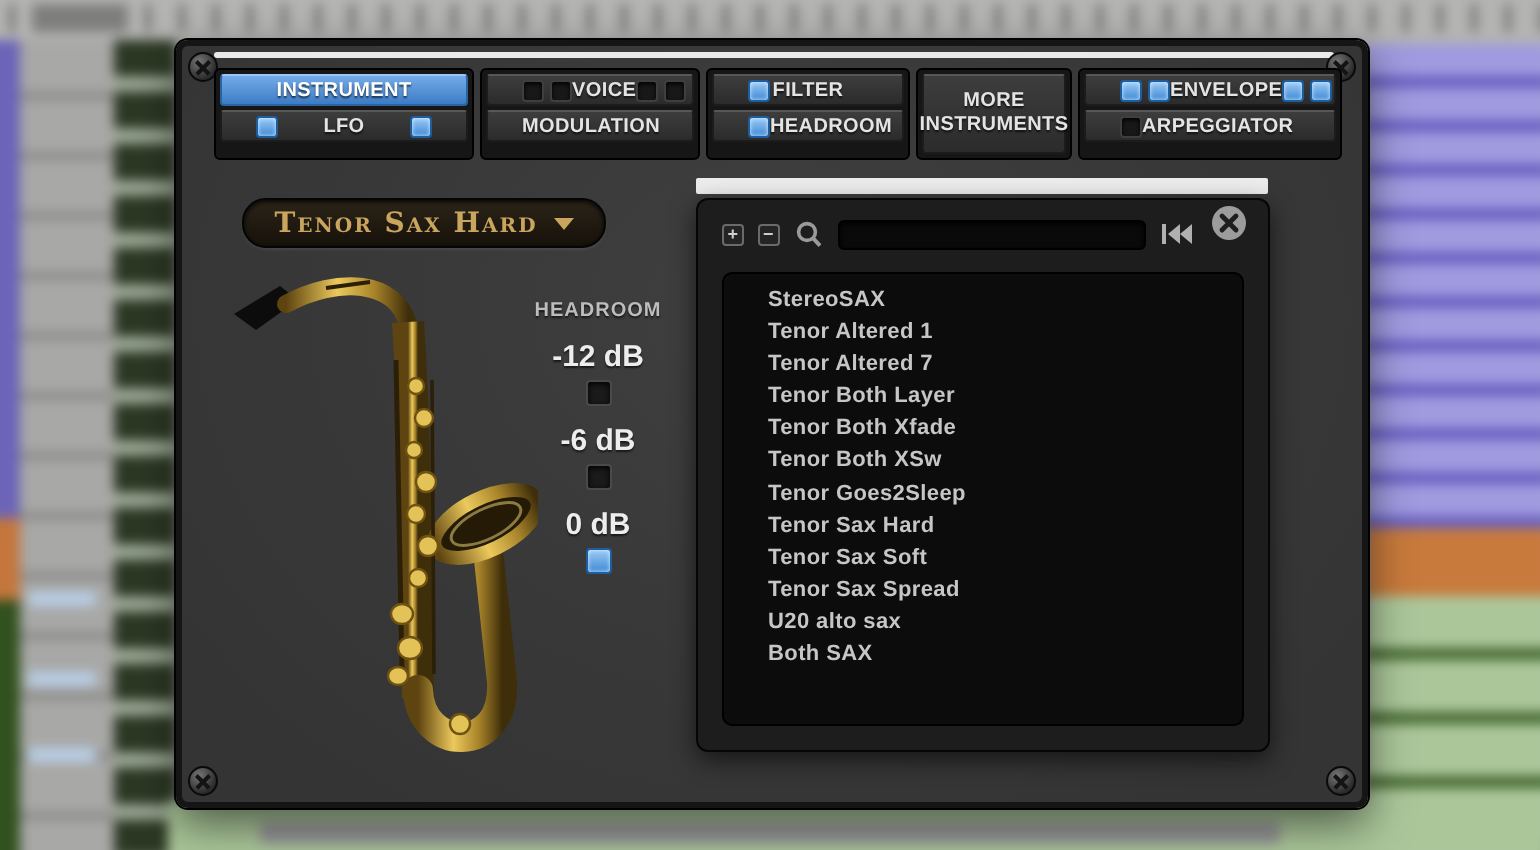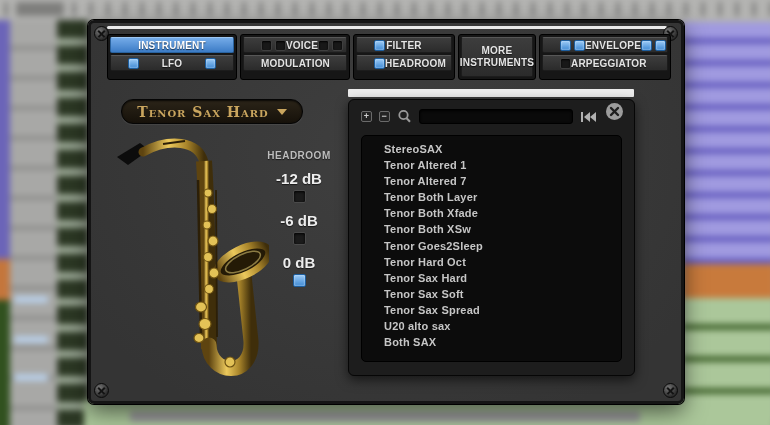--- a/index.html
+++ b/index.html
@@ -300,21 +300,20 @@
         </span>
       </div>
       <div class="preset-list">
           <div class="list-item">StereoSAX</div>
           <div class="list-item">Tenor Altered 1</div>
           <div class="list-item">Tenor Altered 7</div>
           <div class="list-item">Tenor Both Layer</div>
           <div class="list-item">Tenor Both Xfade</div>
           <div class="list-item">Tenor Both XSw</div>
           <div class="list-item">Tenor Goes2Sleep</div>
-          <div class="list-item">Tenor Hard Oct</div>
           <div class="list-item">Tenor Sax Hard</div>
           <div class="list-item">Tenor Sax Soft</div>
           <div class="list-item">Tenor Sax Spread</div>
           <div class="list-item">U20 alto sax</div>
           <div class="list-item">Both SAX</div>
         </div>
     </div>
   </div>
 </div>
 

